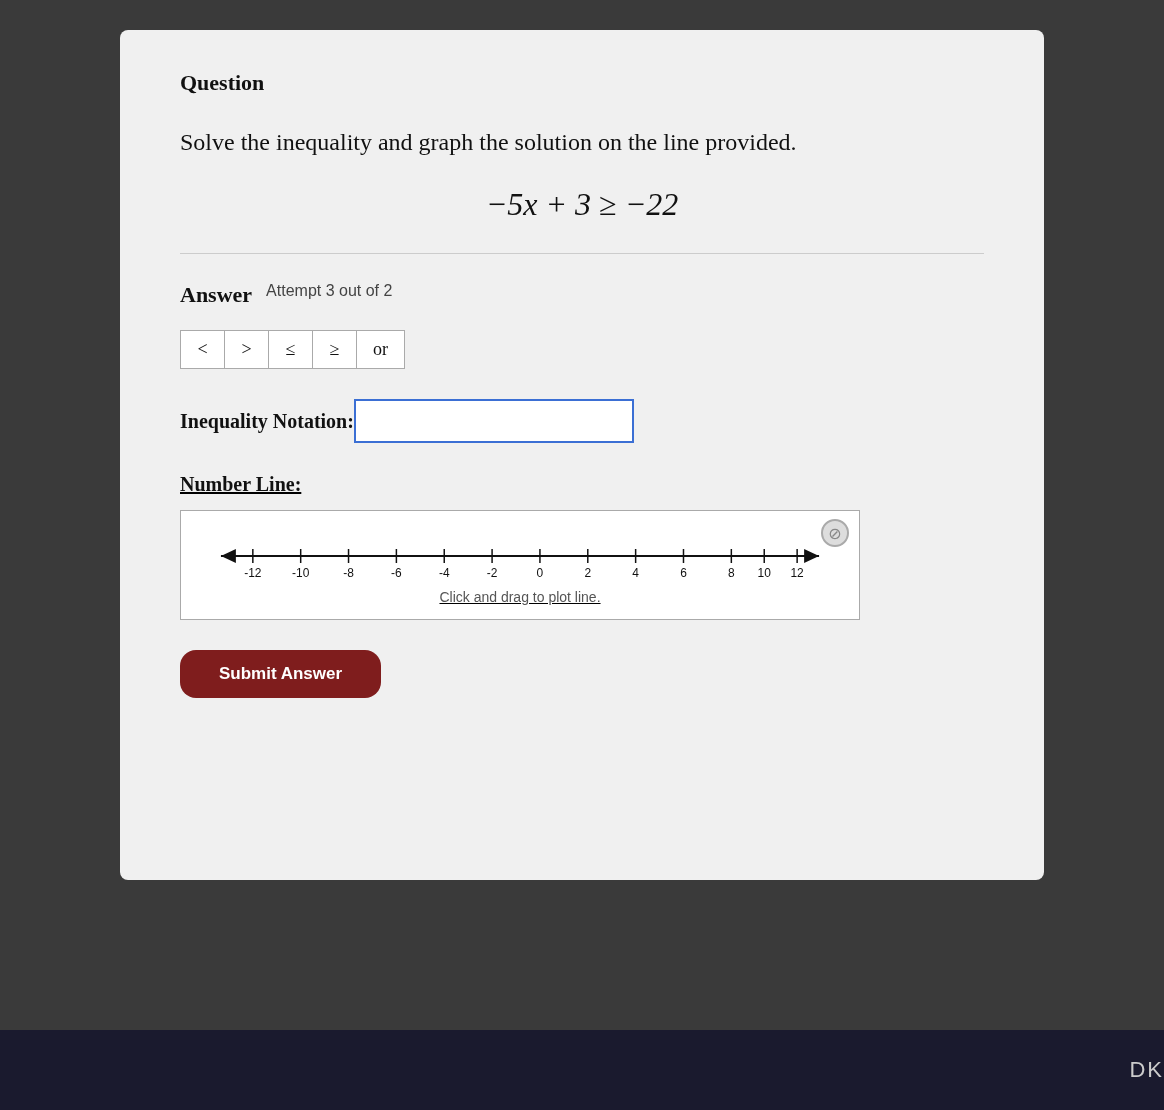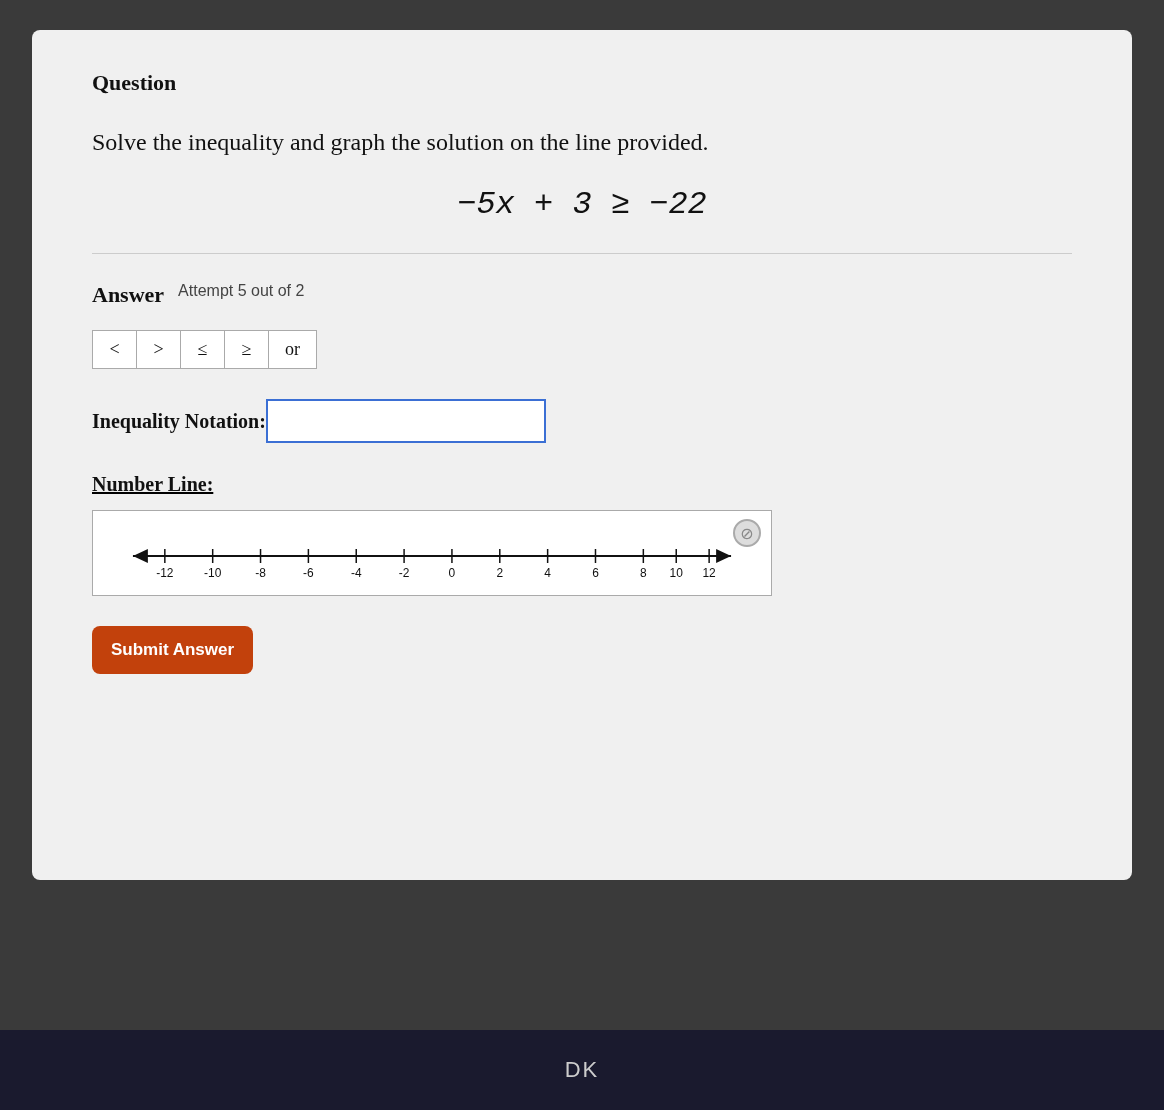--- a/index.html
+++ b/index.html
@@ -8,21 +8,21 @@
       background: #3a3a3a;
       font-family: Georgia, 'Times New Roman', serif;
       display: flex;
       flex-direction: column;
       align-items: center;
       min-height: 1110px;
     }
 
     .main-card {
       background: #f0f0f0;
-      width: 1100px;
+      width: 924px;
       margin: 30px auto 0 auto;
       border-radius: 8px;
       padding: 40px 60px 50px 60px;
       min-height: 850px;
     }
 
     .section-title {
       font-size: 22px;
       font-weight: bold;
       color: #111;
@@ -35,21 +35,20 @@
       margin-bottom: 26px;
       line-height: 1.5;
     }
 
     .equation-display {
       text-align: center;
       font-size: 32px;
       color: #111;
       margin-bottom: 30px;
       font-style: italic;
-      font-family: Liberation Mono, monospace;
     }
 
     .divider {
       border: none;
       border-top: 1px solid #ccc;
       margin: 20px 0 28px 0;
     }
 
     .answer-header {
       display: flex;
@@ -167,38 +166,38 @@
 
     .number-line-hint {
       text-align: center;
       font-size: 14px;
       color: #555;
       margin-top: 8px;
       font-family: Arial, sans-serif;
     }
 
     .submit-btn {
-      background: #c2410c;
+      background: #7f1d1d;
       color: #fff;
       border: none;
-      padding: 14px 19px;
+      padding: 14px 39px;
       font-size: 17px;
       font-family: Arial, sans-serif;
-      border-radius: 8px;
+      border-radius: 16px;
       cursor: pointer;
       font-weight: bold;
     }
 
     .bottom-bar {
       background: #1a1a2e;
       width: 100%;
       height: 80px;
       display: flex;
       align-items: center;
-      justify-content: center;
+      justify-content: flex-end;
       margin-top: auto;
     }
 
     .brand-logo {
       color: #ccc;
       font-size: 22px;
       font-family: Arial, sans-serif;
       letter-spacing: 2px;
     }
   </style>
@@ -209,21 +208,21 @@
   <div class="section-title">Question</div>
 
   <div class="question-text">Solve the inequality and graph the solution on the line provided.</div>
 
   <div class="equation-display">−5x + 3 ≥ −22</div>
 
   <hr class="divider">
 
   <div class="answer-header">
     <span class="answer-label">Answer</span>
-    <span class="attempt-text">Attempt 5 out of 2</span>
+    <span class="attempt-text">Attempt 3 out of 2</span>
   </div>
 
   <div class="symbol-buttons">
     <button class="sym-btn">&lt;</button>
     <button class="sym-btn">&gt;</button>
     <button class="sym-btn">≤</button>
     <button class="sym-btn">≥</button>
     <button class="sym-btn">or</button>
   </div>
 
@@ -278,20 +277,21 @@
           <line x1="532" y1="18" x2="532" y2="32" stroke="#111" stroke-width="1.5"></line>
           <text x="532" y="46" text-anchor="middle" font-size="12" fill="#111" font-family="Arial">8</text>
 
           <line x1="565" y1="18" x2="565" y2="32" stroke="#111" stroke-width="1.5"></line>
           <text x="565" y="46" text-anchor="middle" font-size="12" fill="#111" font-family="Arial">10</text>
 
           <line x1="598" y1="18" x2="598" y2="32" stroke="#111" stroke-width="1.5"></line>
           <text x="598" y="46" text-anchor="middle" font-size="12" fill="#111" font-family="Arial">12</text>
         </svg>
       </div>
+      <div class="number-line-hint">Click and drag to plot line.</div>
     </div>
   </div>
 
   <button class="submit-btn">Submit Answer</button>
 </div>
 
 <div class="bottom-bar">
   <span class="brand-logo">DK</span>
 </div>
 

